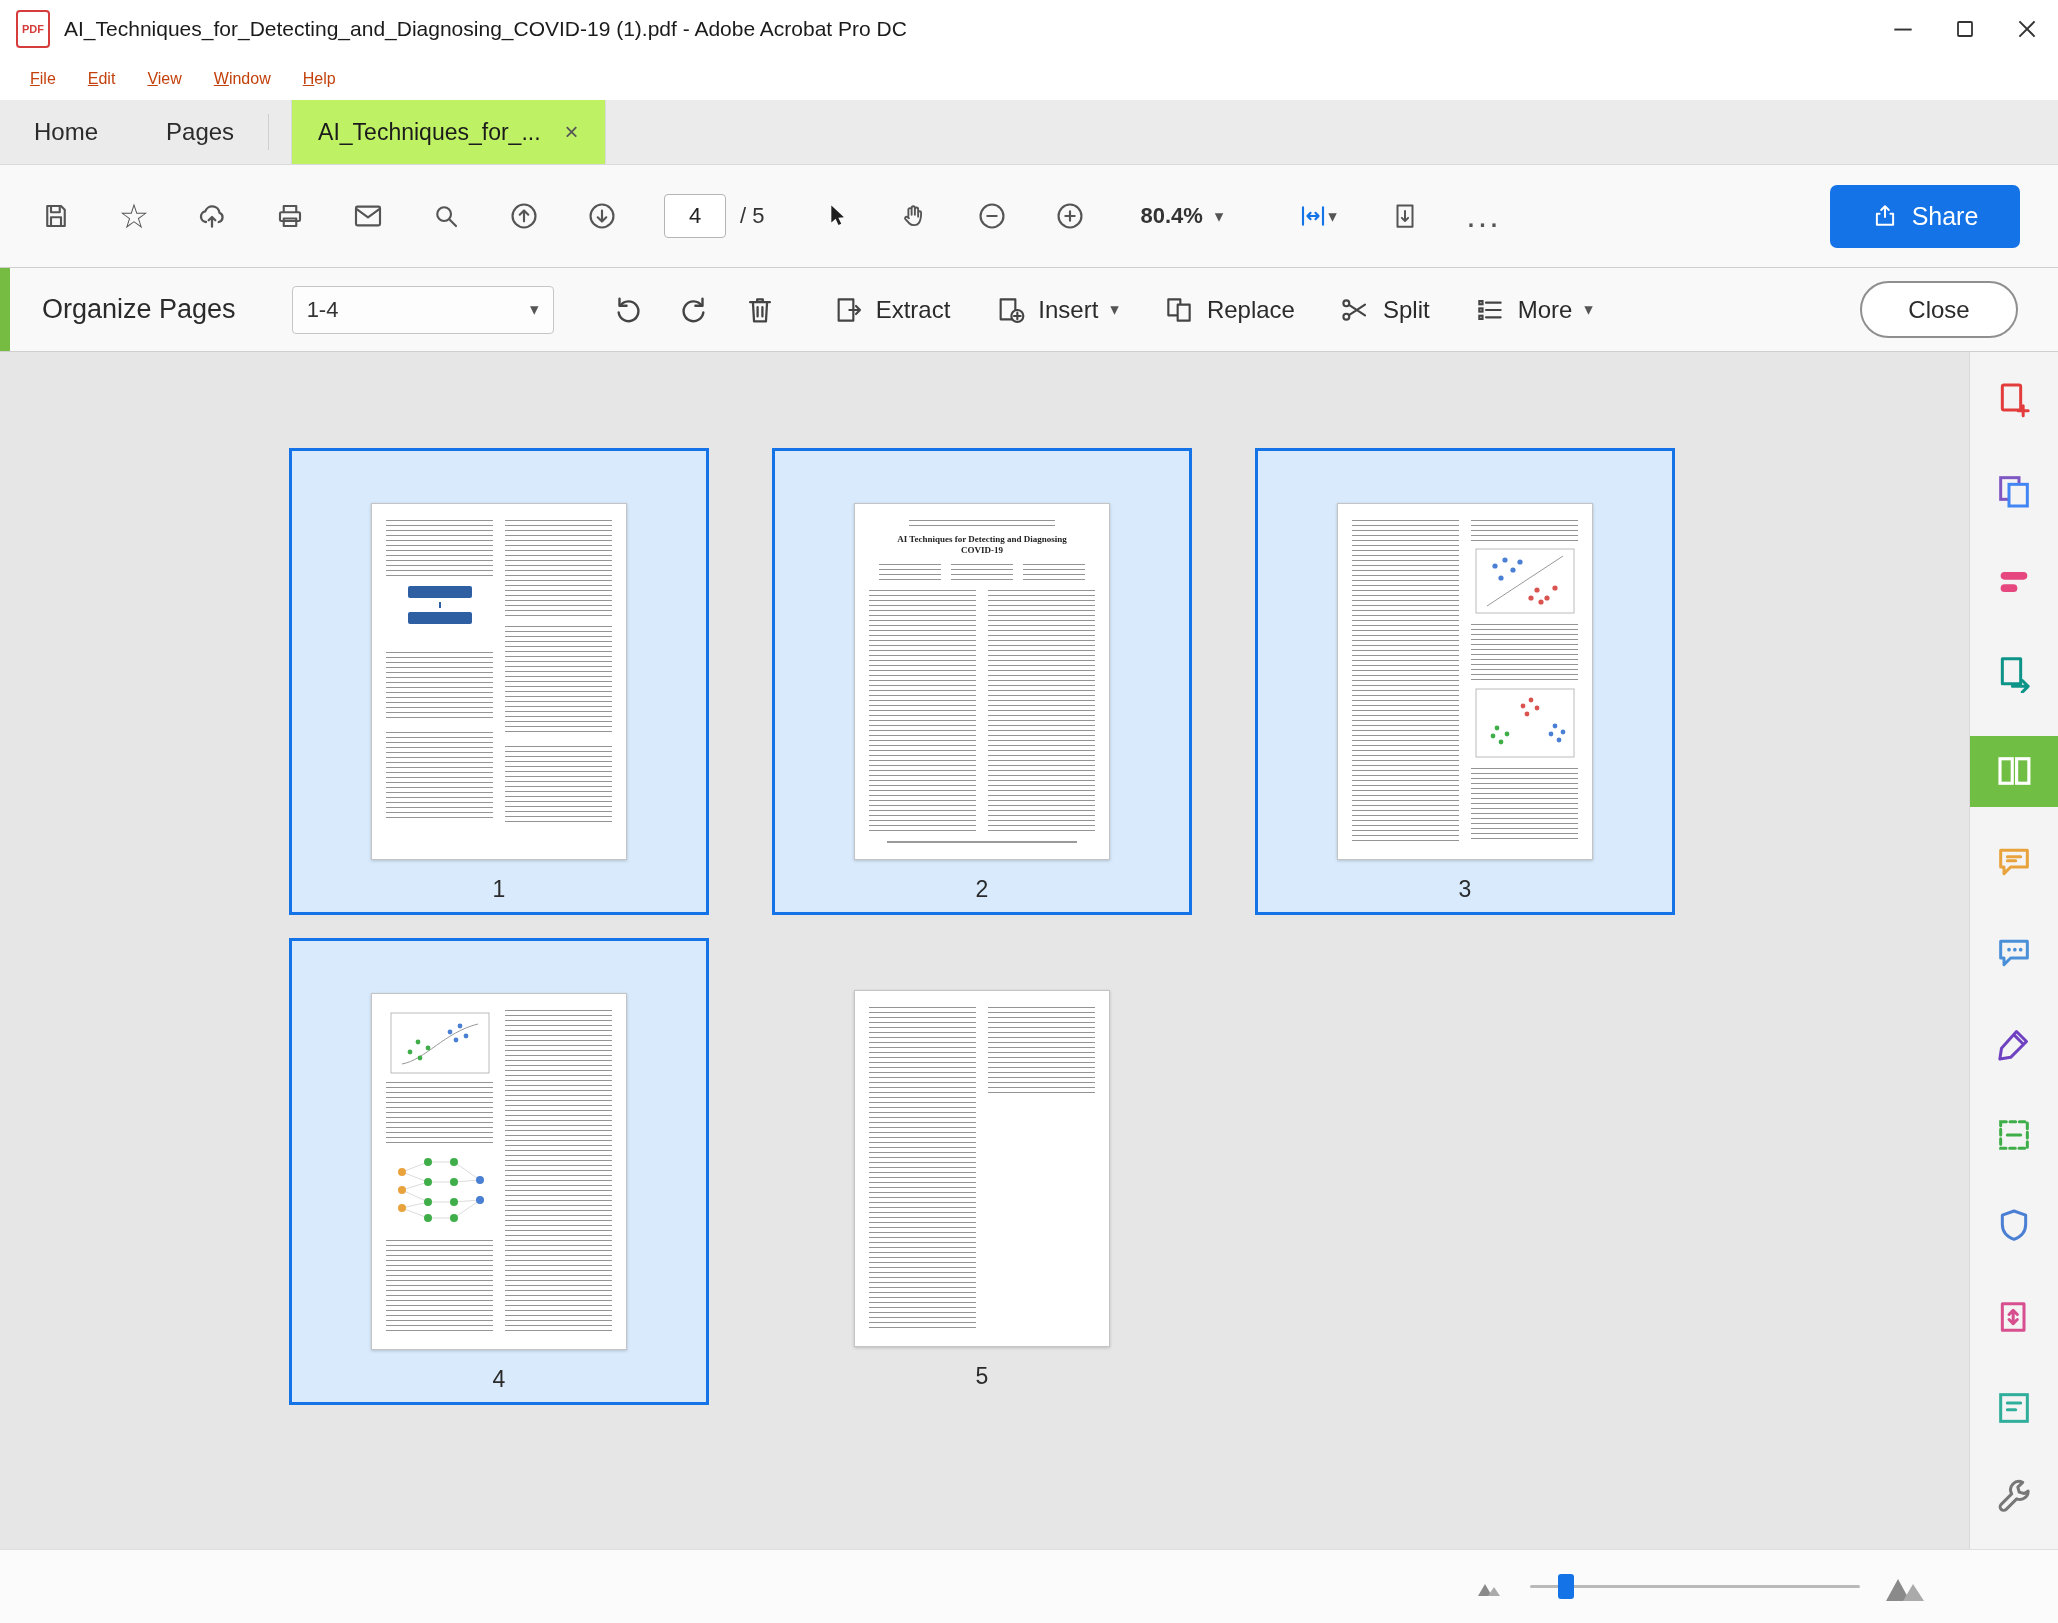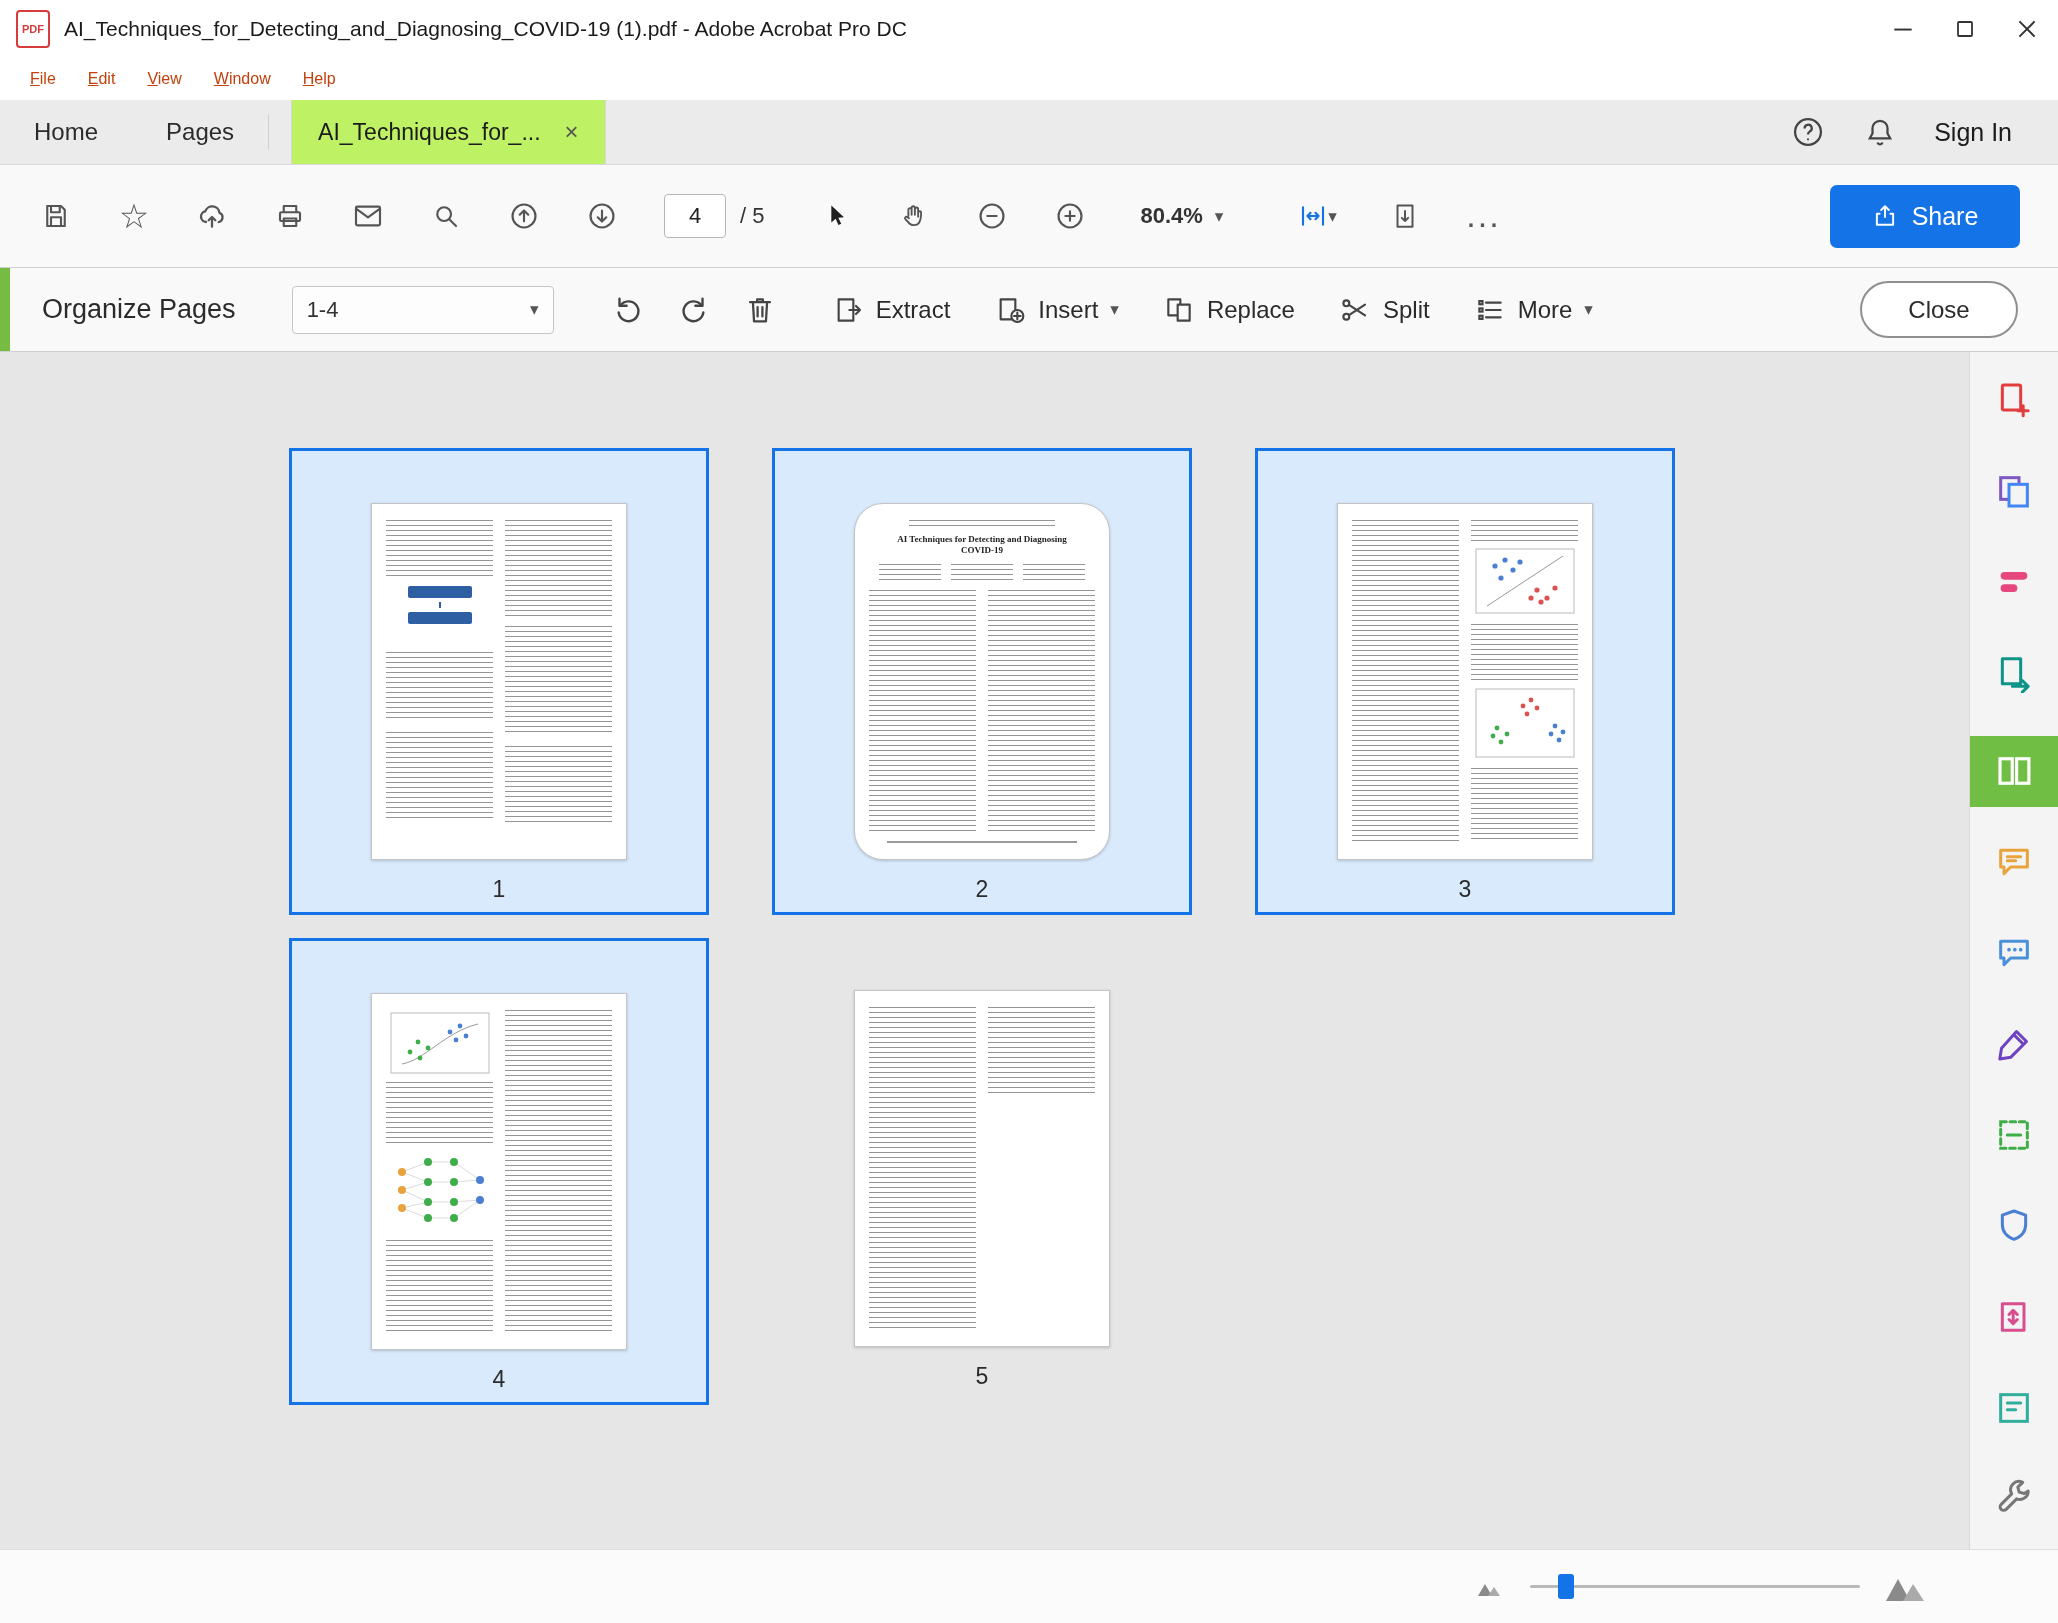--- a/index.html
+++ b/index.html
@@ -56,21 +56,21 @@
   .close-btn { margin-left:auto; margin-right:40px; width:158px; height:57px; border:2px solid #8f8f8f; border-radius:29px; background:#fff; display:flex; align-items:center; justify-content:center; font-size:24px; color:#2b2b2b; }
 
   
   .content { position:absolute; top:352px; left:0; right:89px; height:1197px; background:#e6e6e6; }
   .cell { position:absolute; width:420px; height:467px; display:flex; flex-direction:column; align-items:center; }
   .cell.selected { background:#d8eafc; border:3px solid #1473e6; }
   .thumb { margin-top:52px; width:256px; height:357px; background:#fff; border:1px solid #c4c4c4; box-shadow:0 1px 3px rgba(0,0,0,.18); display:flex; gap:12px; padding:16px 14px; }
   .pnum { margin-top:16px; font-size:23px; color:#2b2b2b; }
   .col { flex:1; display:flex; flex-direction:column; }
   .tx { background:repeating-linear-gradient(to bottom,#949494 0 1.4px, transparent 1.4px 5px); }
-  .thumb-v { flex-direction:column; gap:0;border-radius:29px; }
+  .thumb-v { flex-direction:column; gap:0; }
   .t2-title { text-align:center; font-family:"Liberation Serif",serif; font-weight:bold; font-size:9px; line-height:1.2; color:#222; }
   .t2-authors { display:flex; justify-content:space-between; margin:8px 10px 8px 10px; gap:10px; }
   .t2-author { flex:1; height:18px; }
   .t2-cols { flex:1; display:flex; gap:12px; }
   .foot { height:2px; margin:6px 18px 0 18px; background:#9a9a9a; }
   .figflow { height:52px; margin:8px 4px; display:flex; flex-direction:column; align-items:center; gap:4px; }
   .fbox { width:64px; height:12px; background:#2e5fa3; border-radius:2px; }
   .fline { width:2px; height:6px; background:#2e5fa3; }
 
   
@@ -118,36 +118,20 @@
   <span class="menu-item">Help</span>
 </div>
 
 <div class="tabbar">
   <div class="tab">Home</div>
   <div class="tab">Pages</div>
   <div class="tab-sep"></div>
   <div class="doc-tab">
     <span>AI_Techniques_for_...</span>
     <span class="tab-close">×</span>
-  </div>
-  <div class="tabbar-right">
-    <span>
-      <svg width="36" height="36" viewBox="0 0 24 24" fill="none" stroke="#444" stroke-width="1.5">
-          <circle cx="12" cy="12" r="8.6"></circle>
-          <path d="M9.7 9.6a2.4 2.4 0 1 1 3.5 2.1c-.9.5-1.2 1-1.2 2"></path>
-          <circle cx="12" cy="16.9" r=".7" fill="#444" stroke="none"></circle>
-        </svg>
-    </span>
-    <span>
-      <svg width="36" height="36" viewBox="0 0 24 24" fill="none" stroke="#444" stroke-width="1.5">
-          <path d="M12 4.5a5 5 0 0 1 5 5V13l1.8 3.2H5.2L7 13V9.5a5 5 0 0 1 5-5z"></path>
-          <path d="M10.3 19a1.8 1.8 0 0 0 3.4 0"></path>
-        </svg>
-    </span>
-    <span class="signin">Sign In</span>
   </div>
 </div>
 
 <div class="toolbar">
   <div class="tbtn">
     <svg width="30" height="30" viewBox="0 0 24 24" fill="none" stroke="#555" stroke-width="1.7" stroke-linejoin="round">
         <path d="M5 4h11l3 3v13H5z"></path>
         <path d="M8 4v5h7V4"></path>
         <rect x="8" y="13" width="8" height="7"></rect>
       </svg>

